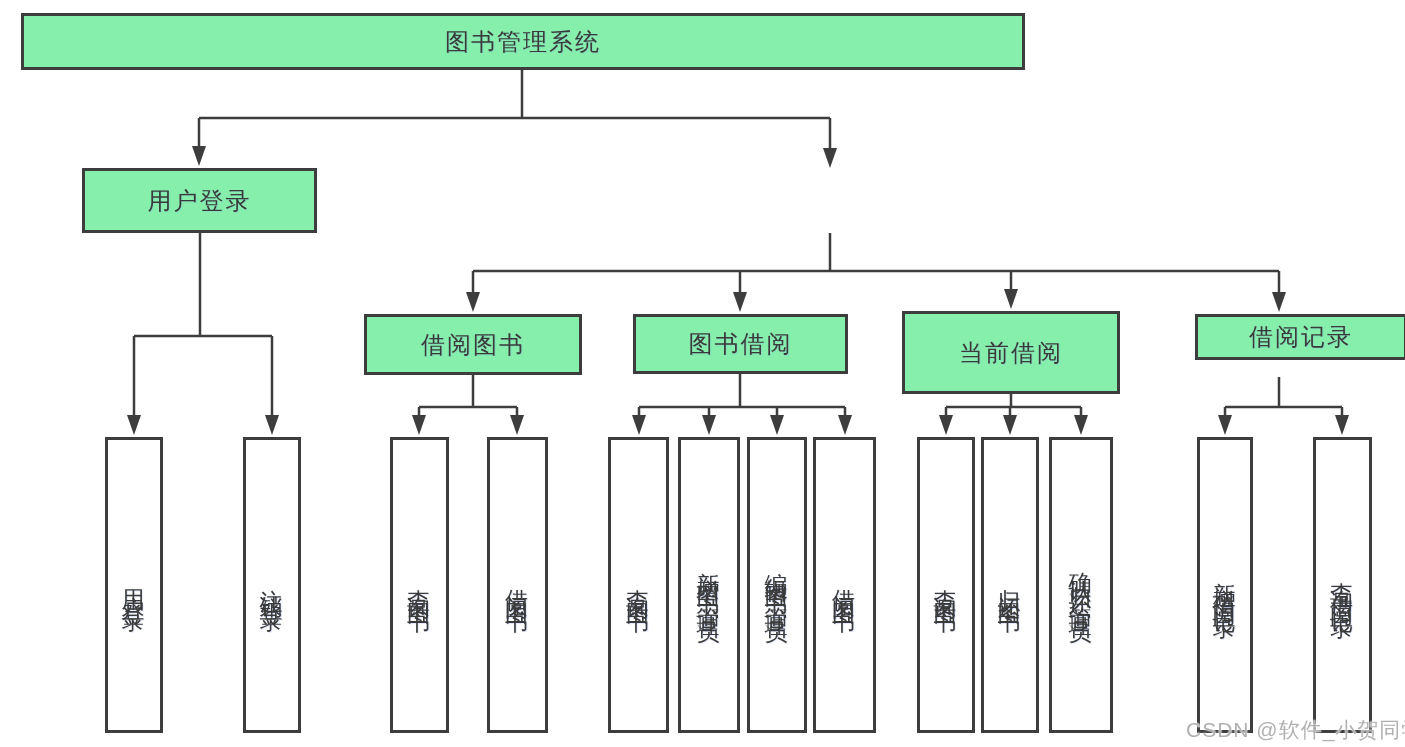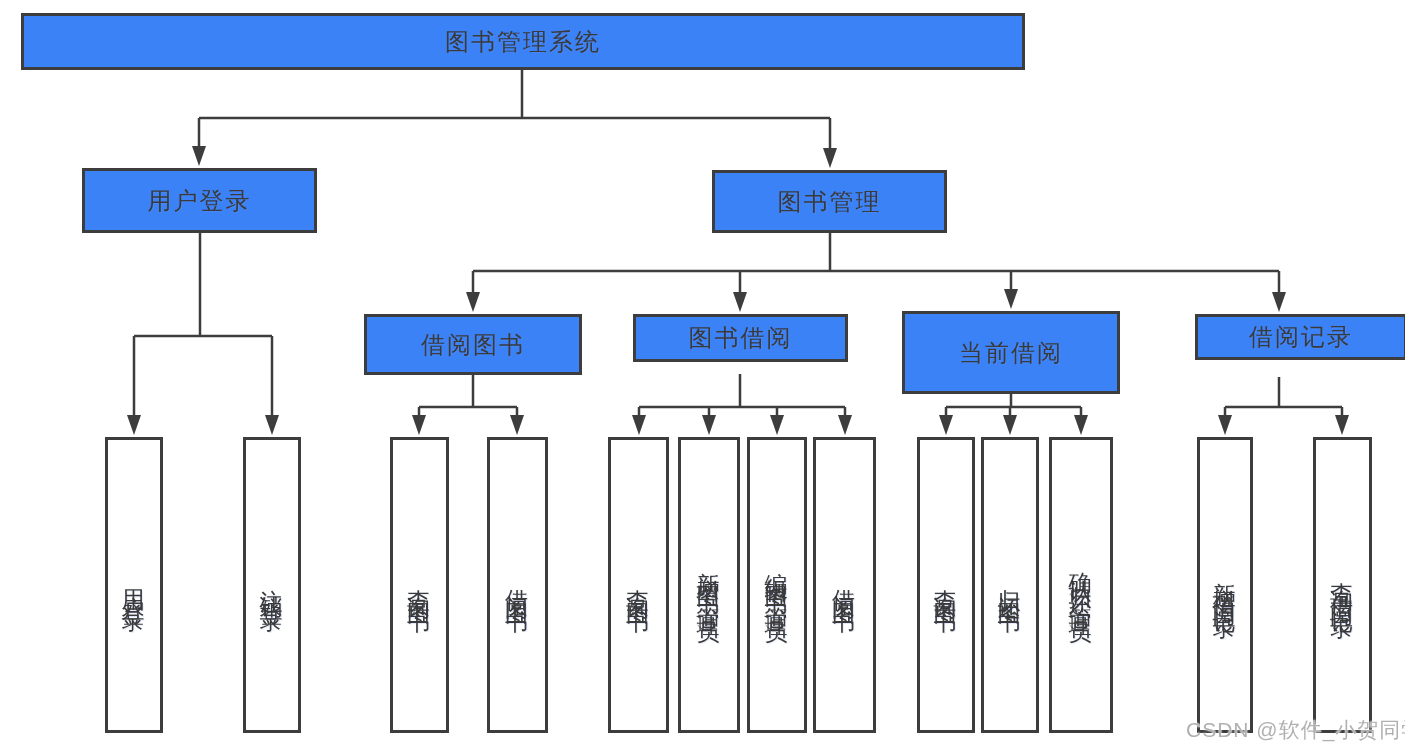--- a/index.html
+++ b/index.html
@@ -18,21 +18,21 @@
   #connectors {
     position: absolute;
     left: 0;
     top: 0;
     z-index: 1;
   }
   .hnode {
     position: absolute;
     box-sizing: border-box;
     border: 3px solid #3d3d3d;
-    background: #3b82f6;
+    background: #86efac;
     display: flex;
     align-items: center;
     justify-content: center;
     z-index: 2;
     color: #3a3a3a;
     font-size: 24px;
     letter-spacing: 2px;
     text-shadow: 1px 1px 0 rgba(130,160,255,0.18);
   }
   .vnode {
@@ -107,24 +107,23 @@
       <polygon points="1003,415 1017,415 1010,435"></polygon>
       <polygon points="1074,415 1088,415 1081,435"></polygon>
       <polygon points="1218,415 1232,415 1225,435"></polygon>
       <polygon points="1335,415 1349,415 1342,435"></polygon>
     </g>
   </svg>
 
   <div class="hnode" style="left:21px; top:13px; width:1004px; height:57px;">图书管理系统</div>
 
   <div class="hnode" style="left:82px; top:168px; width:235px; height:65px;">用户登录</div>
-  <div class="hnode" style="left:712px; top:170px; width:235px; height:63px;">图书管理</div>
 
   <div class="hnode" style="left:364px; top:314px; width:218px; height:61px;">借阅图书</div>
-  <div class="hnode" style="left:633px; top:314px; width:215px; height:48px;">图书借阅</div>
+  <div class="hnode" style="left:633px; top:314px; width:215px; height:60px;">图书借阅</div>
   <div class="hnode" style="left:902px; top:311px; width:218px; height:83px;">当前借阅</div>
   <div class="hnode" style="left:1173px; top:314px; width:212px; height:46px;margin-left:22px;">借阅记录</div>
 
   <div class="vnode" style="left:105px; top:437px; width:58px; height:296px;">
     <span class="vtext">用户登录</span>
   </div>
   <div class="vnode" style="left:243px; top:437px; width:58px; height:296px;">
     <span class="vtext">注销登录</span>
   </div>
 

